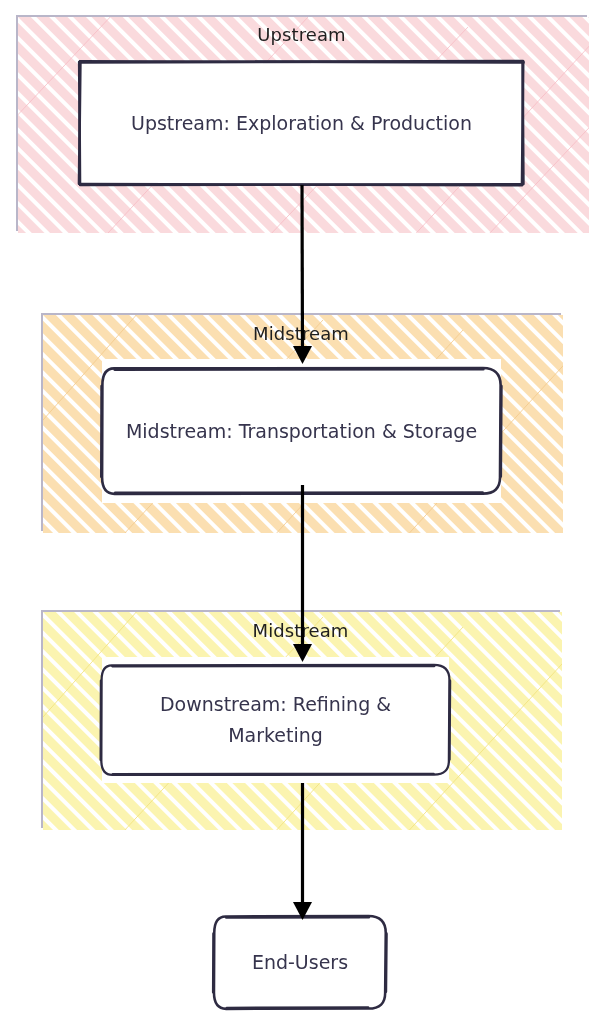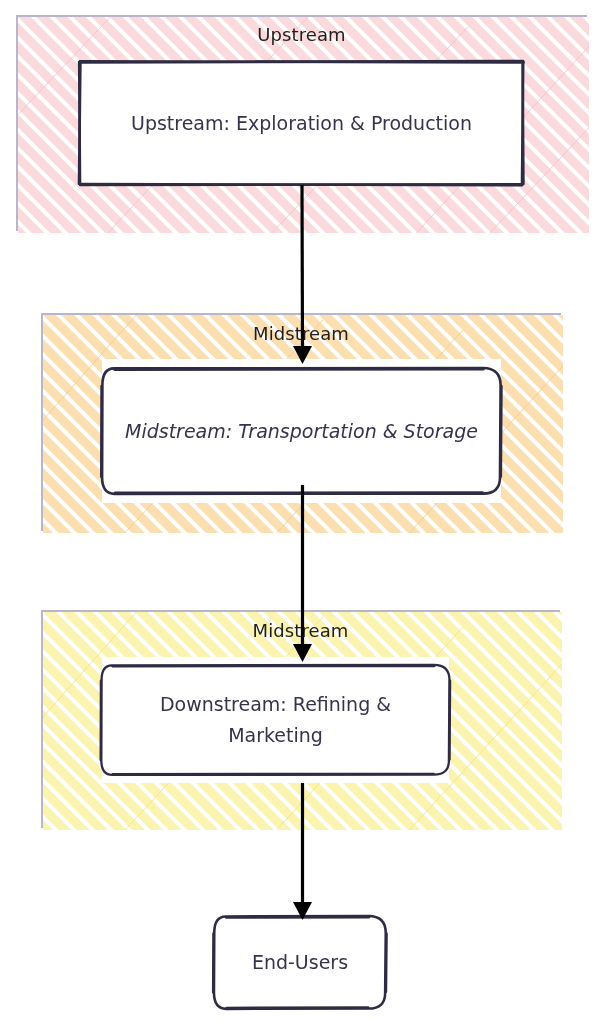--- a/index.html
+++ b/index.html
@@ -81,21 +81,21 @@
   .node .node-outline {
     position: absolute;
     left: -6px; top: -6px;
     width: calc(100% + 12px);
     height: calc(100% + 12px);
     z-index: 2;
     pointer-events: none;
   }
 
   #node-upstream   { left: 79px;  top: 61px;  width: 445px; height: 124px; }
-  #node-midstream  { left: 102px; top: 359px; width: 399px; height: 144px; font-style: italic; }
+  #node-midstream  { left: 102px; top: 359px; width: 399px; height: 144px; }
   #node-downstream { left: 102px; top: 657px; width: 347px; height: 126px; }
   #node-endusers   { left: 214px; top: 915px; width: 172px; height: 95px; }
 
   #node-endusers .node-label { font-size: 19px; }
 
   
   #edges {
     position: absolute;
     left: 0; top: 0;
     width: 604px;

